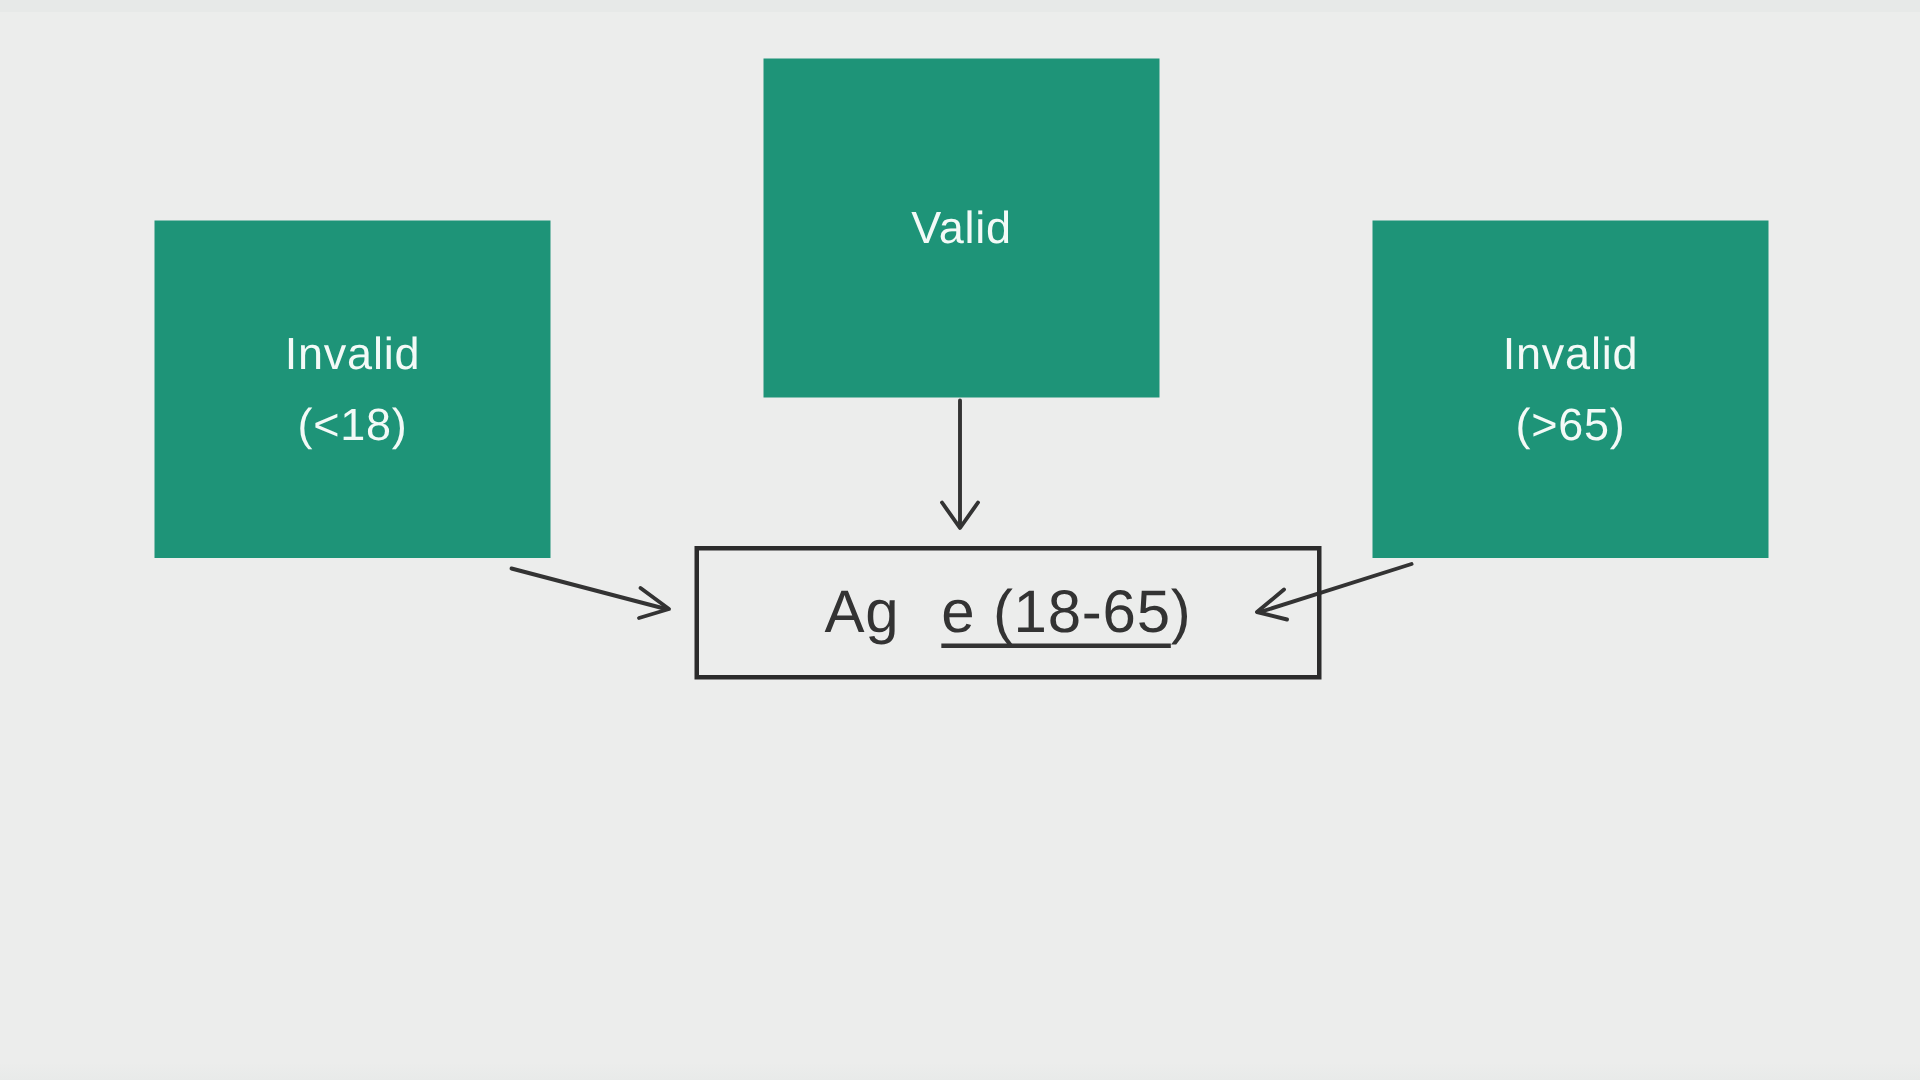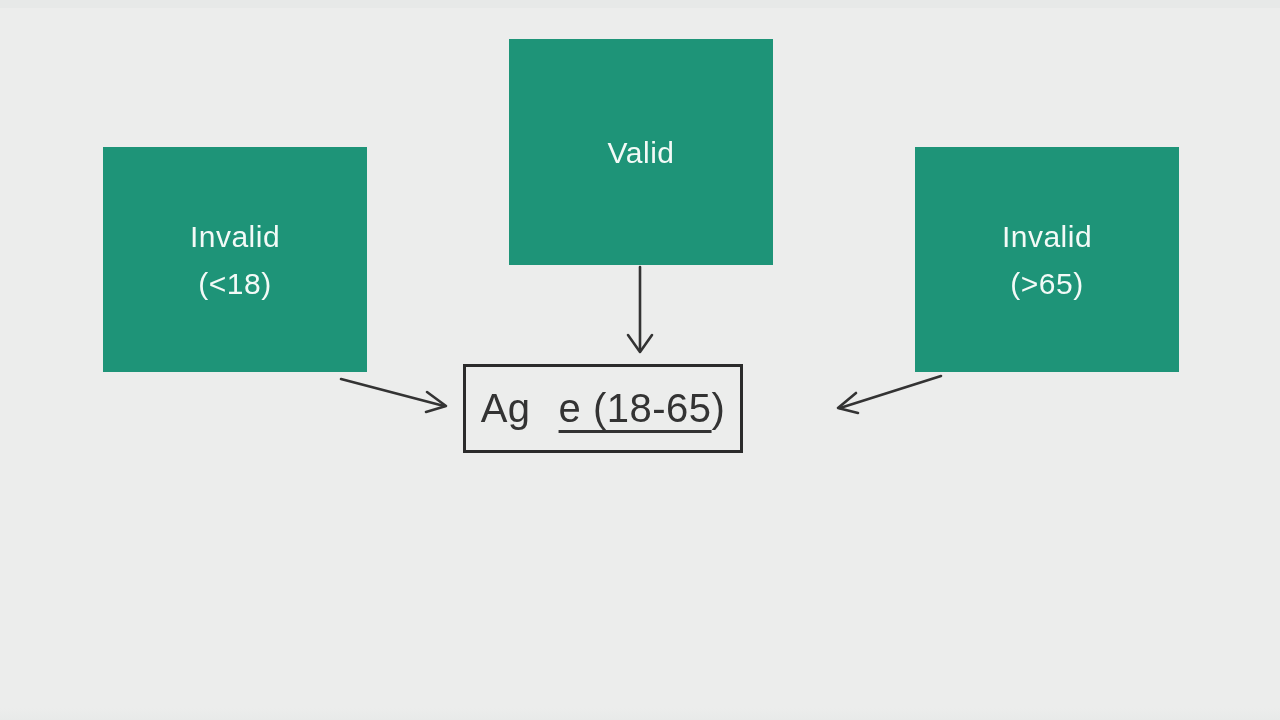--- a/index.html
+++ b/index.html
@@ -60,21 +60,21 @@
     line-height: 47px;
     letter-spacing: 0.5px;
     text-align: left;
   }
   .node-invalid-low  { left: 103px; top: 147px; width: 264px; height: 225px; }
   .node-valid        { left: 509px; top:  39px; width: 264px; height: 226px; }
   .node-invalid-high { left: 915px; top: 147px; width: 264px; height: 225px; }
   .target-box {
     position: absolute;
     left: 463px; top: 364px;
-    width: 280px; height: 89px;
+    width: 418px; height: 89px;
     border: 3px solid var(--target-border);
     background: transparent;
     display: flex;
     align-items: center;
     justify-content: center;
     color: var(--target-text);
     font-size: 40px;
     letter-spacing: 0.5px;
     white-space: pre;
   }

